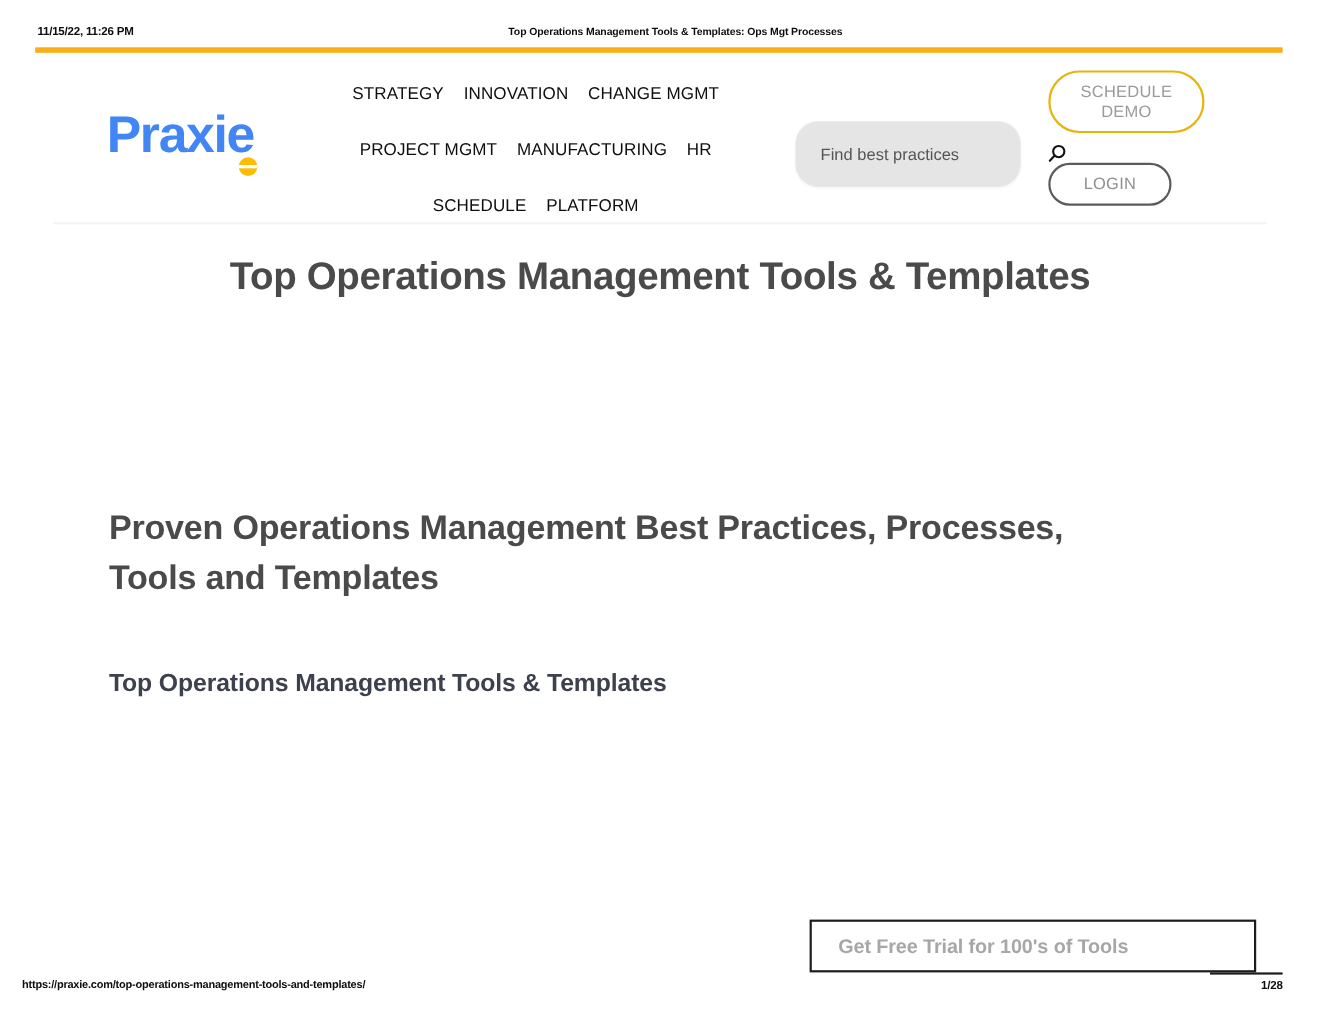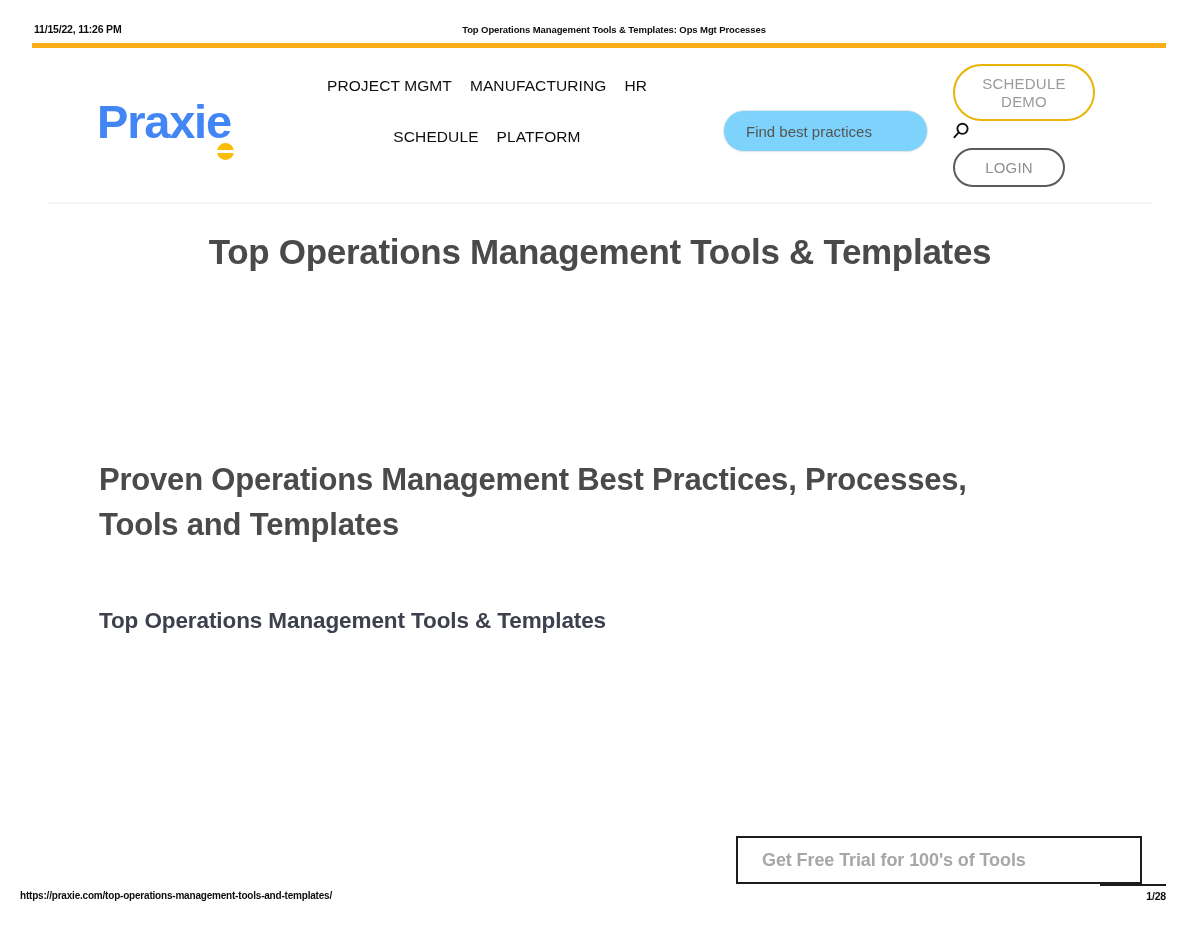--- a/index.html
+++ b/index.html
@@ -122,24 +122,24 @@
     white-space: nowrap;
     cursor: pointer;
     font-family: "Liberation Sans", sans-serif;
   }
 
   .search-box {
     position: absolute;
     left: 691px;
     top: 60px;
     width: 205px;
-    height: 42px;
+    height: 60px;
     border: 1px solid #e8e8e8;
     border-radius: 21px;
-    background: #7dd3fc;
+    background: #e5e5e5;
     display: flex;
     align-items: center;
     padding: 0 16px 0 20px;
     box-shadow: 0 1px 2px rgba(0,0,0,0.03);
   }
   .search-input {
     flex: 1;
     border: none;
     outline: none;
     font-size: 15px;
@@ -305,20 +305,25 @@
   <div class="orange-rule"></div>
 
   <div class="site-header">
 
     <div class="logo">
       <span>Praxie</span>
       <span class="logo-dot"></span>
     </div>
 
     <nav class="nav">
+      <div class="nav-row">
+        <div class="nav-item">STRATEGY</div>
+        <div class="nav-item">INNOVATION</div>
+        <div class="nav-item">CHANGE MGMT</div>
+      </div>
       <div class="nav-row">
         <div class="nav-item">PROJECT MGMT</div>
         <div class="nav-item">MANUFACTURING</div>
         <div class="nav-item">HR</div>
       </div>
       <div class="nav-row">
         <div class="nav-item">SCHEDULE</div>
         <div class="nav-item">PLATFORM</div>
       </div>
     </nav>

